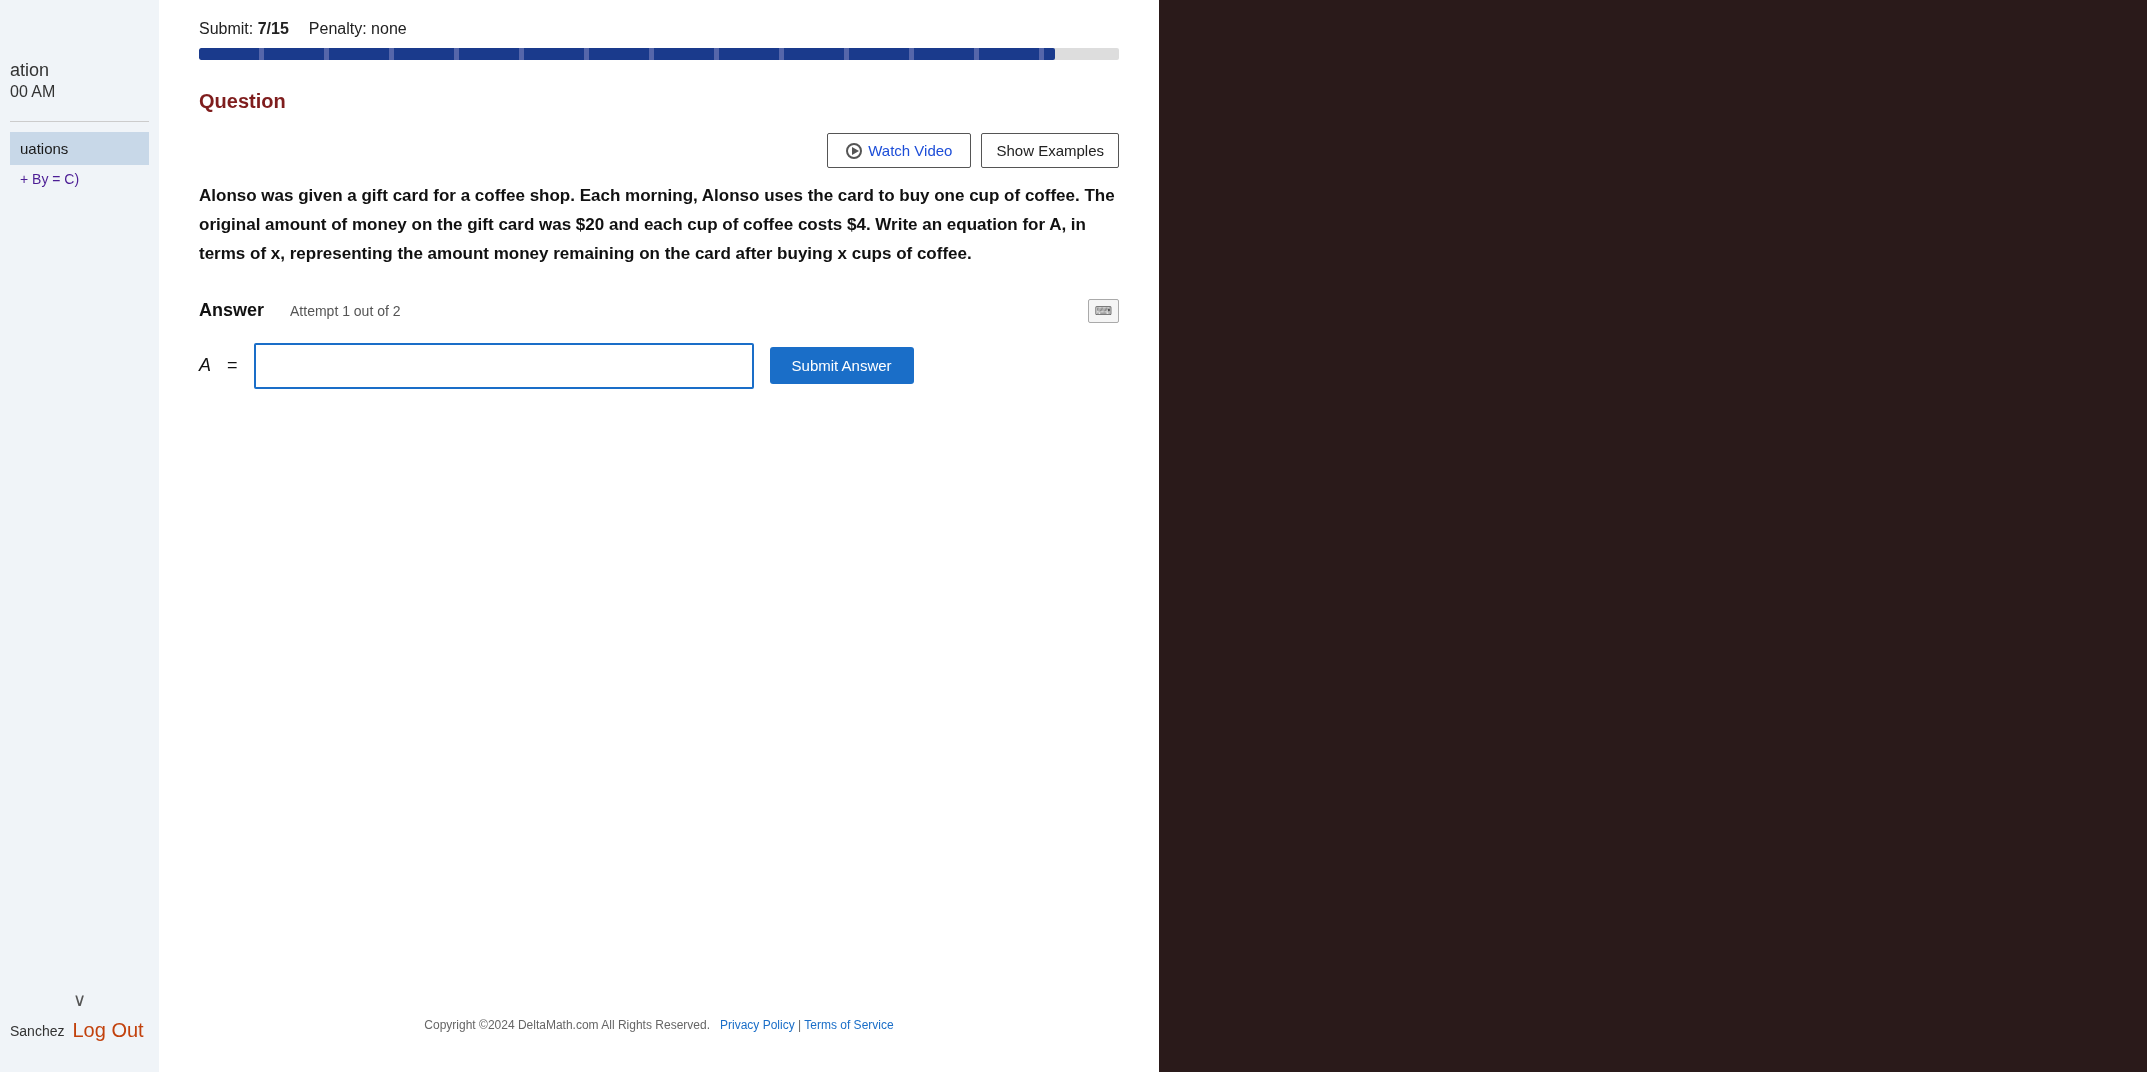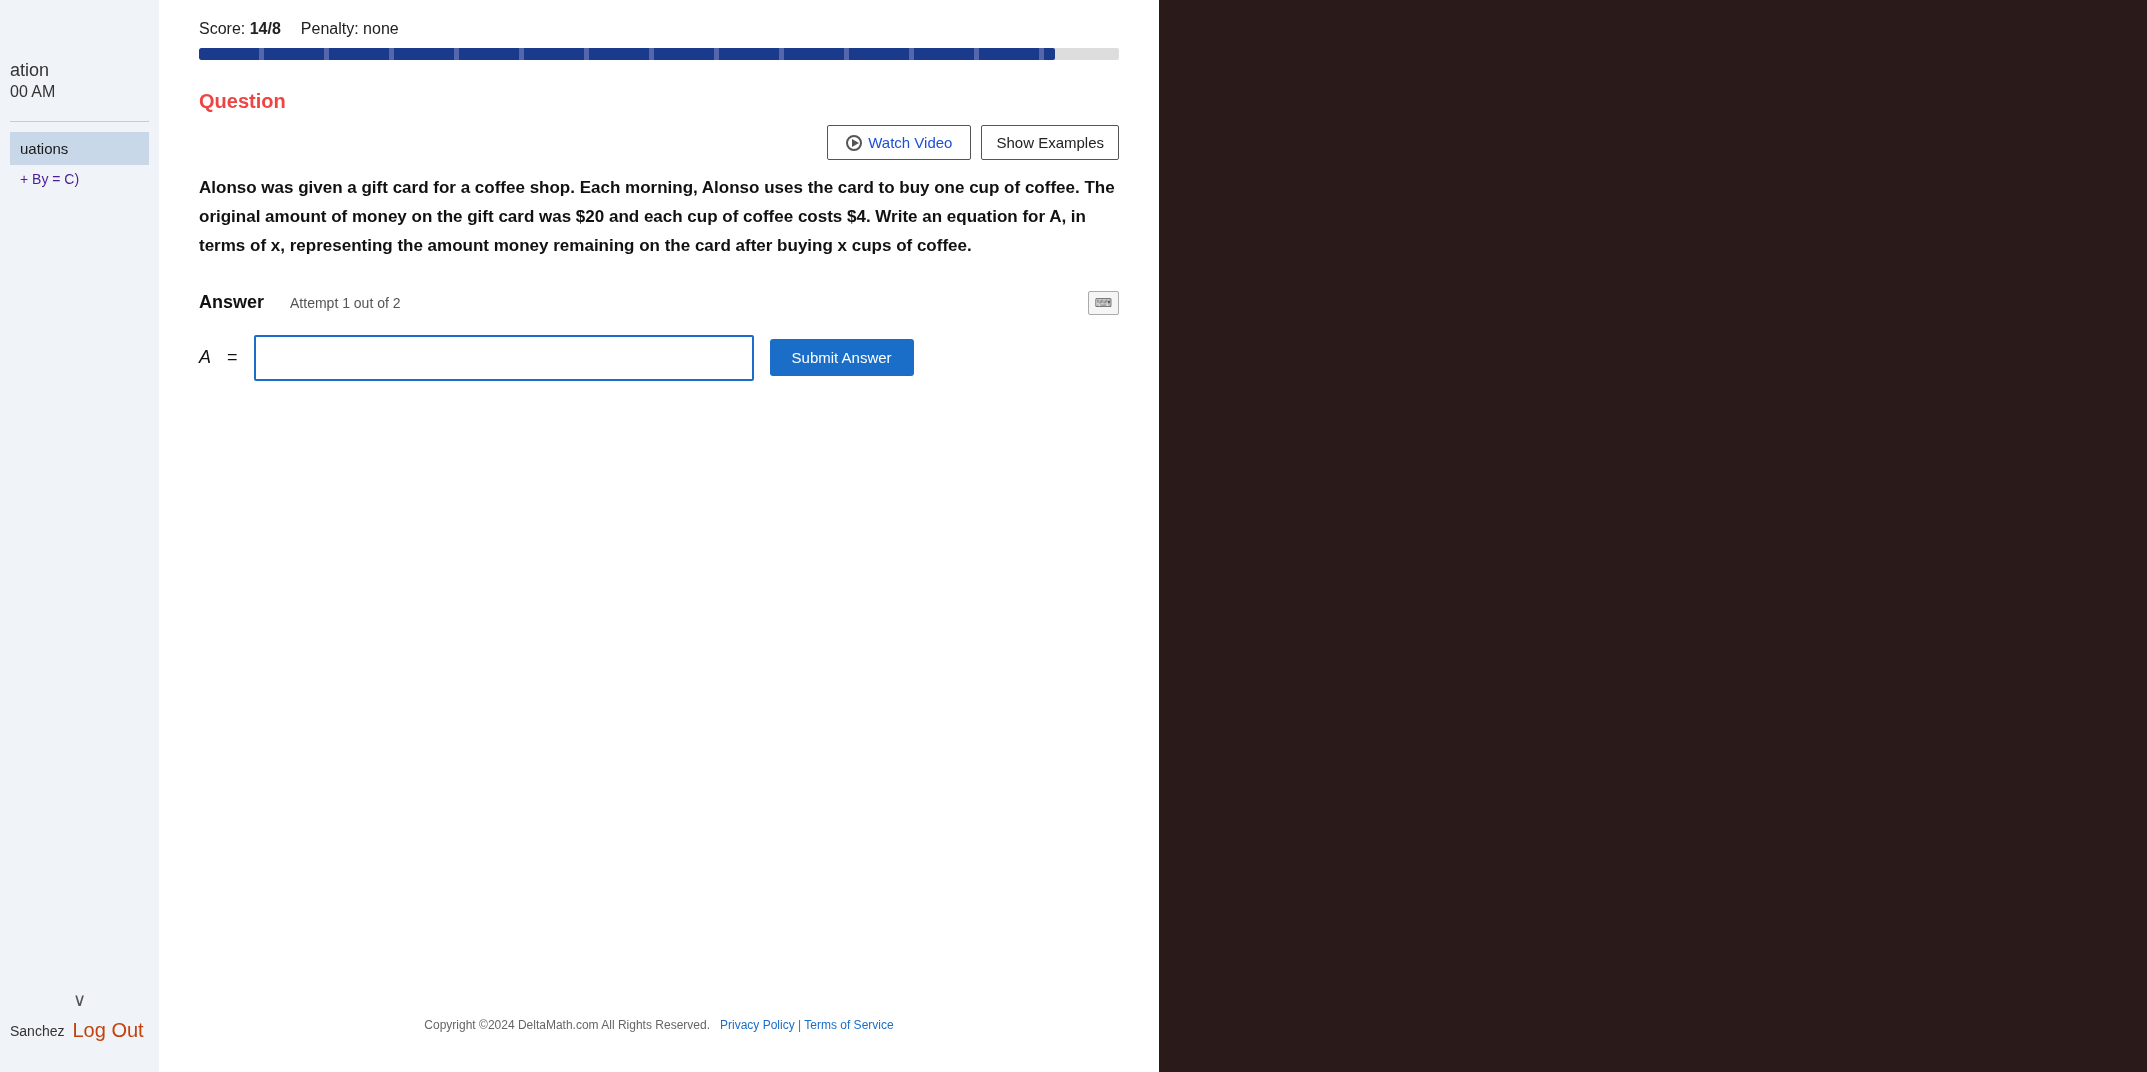--- a/index.html
+++ b/index.html
@@ -146,22 +146,22 @@
         #1a3a8c 60px,
         #5566aa 60px,
         #5566aa 65px
       );
     }
 
     
     .question-heading {
       font-size: 20px;
       font-weight: bold;
-      color: #ef4444;
-      margin-bottom: 12px;
+      color: #7f1d1d;
+      margin-bottom: 20px;
     }
 
     .question-buttons-row {
       display: flex;
       gap: 10px;
       justify-content: flex-end;
       margin-bottom: 14px;
     }
 
     .watch-video-btn {
@@ -323,22 +323,22 @@
       <span class="sidebar-username">Sanchez</span>
       <a class="sidebar-logout">Log Out</a>
     </div>
   </div>
 </div>
 
 <div class="main-content">
 
   <div class="score-row">
     <span class="score-text">
-      <span>Score:</span>
-      <strong>14/8</strong>
+      <span>Submit:</span>
+      <strong>7/15</strong>
     </span>
     <span class="penalty-text">
       <span>Penalty:</span>
       <span>none</span>
     </span>
   </div>
 
   <div class="progress-bar-container">
     <div class="progress-bar-fill" style="width: 93%;"></div>
   </div>

